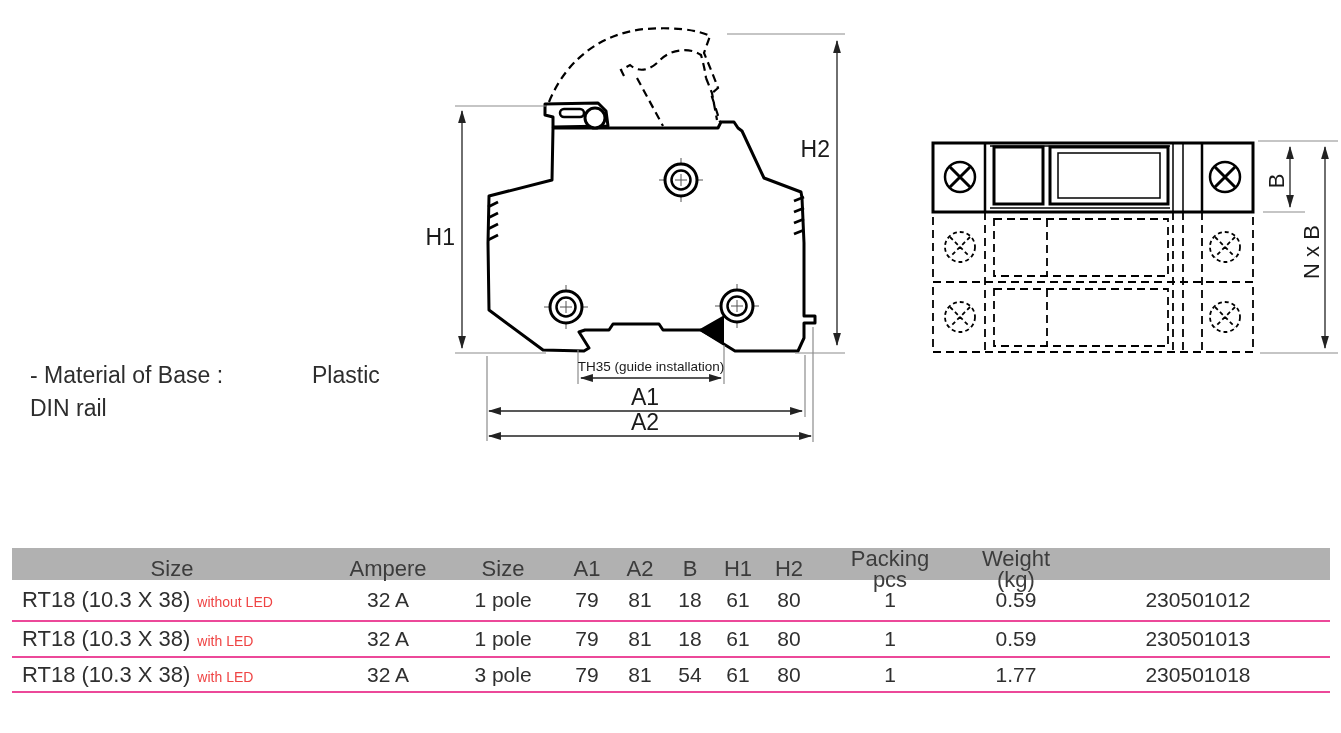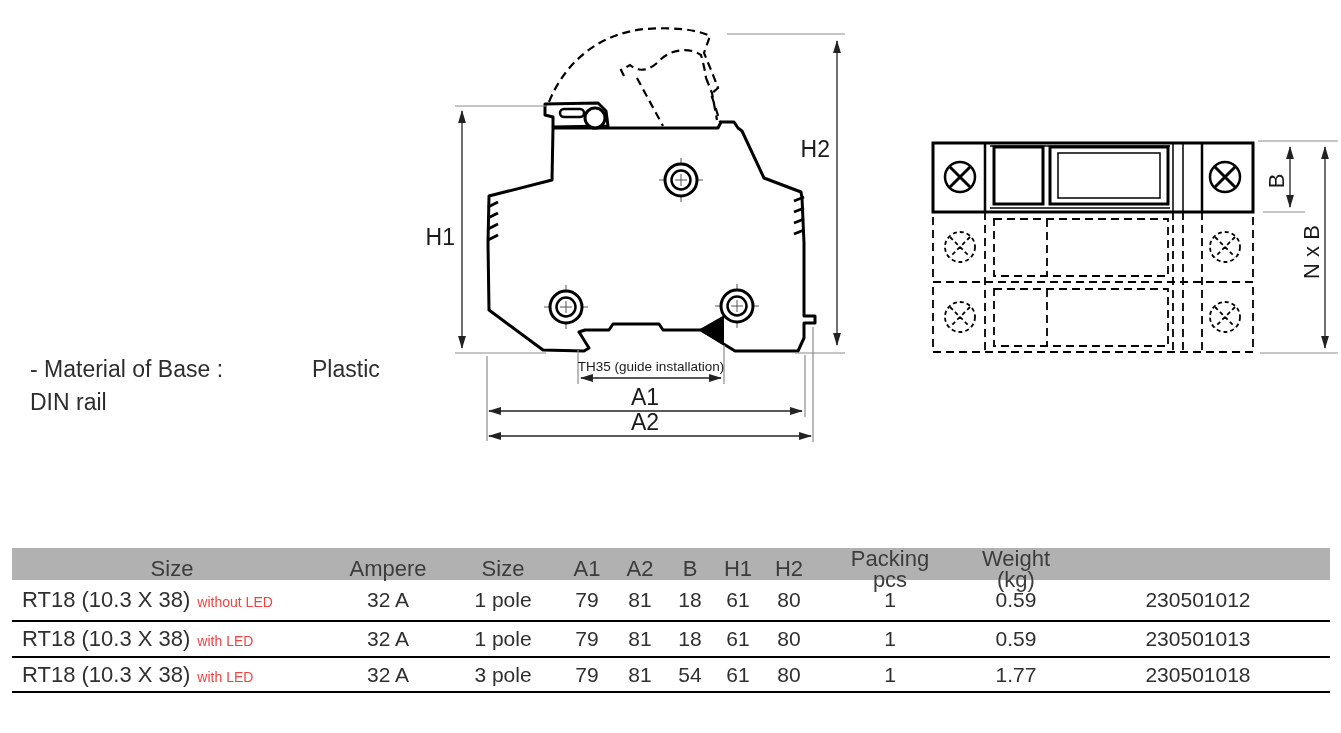--- a/index.html
+++ b/index.html
@@ -2,32 +2,32 @@
 <html><head>
 <meta charset="utf-8">
 <style>
   html,body{margin:0;padding:0;}
   body{
     width:1341px;height:733px;position:relative;background:#ffffff;
     font-family:"Liberation Sans", sans-serif;overflow:hidden;
   }
   
   .info{position:absolute;left:30px;top:356px;font-size:23px;color:#2d2d2d;}
-  .info-row{display:flex;height:33px;align-items:flex-start;}
+  .info-row{display:flex;height:33px;align-items:flex-end;}
   .info-label{width:282px;}
   
   .drawing{position:absolute;left:0;top:0;}
   svg text{font-family:"Liberation Sans", sans-serif;fill:#1a1a1a;}
   
   .spec-table{position:absolute;left:12px;top:548px;width:1318px;color:#2f2f2f;}
   .t-header{
     display:grid;height:32px;background:#b1b1b1;color:#3c3c3c;
     align-items:center;font-size:22px;
   }
-  .t-row{display:grid;align-items:center;font-size:21px;border-bottom:2px solid #000000;box-sizing:border-box;}
+  .t-row{display:grid;align-items:center;font-size:21px;border-bottom:2px solid #ec4899;box-sizing:border-box;}
   .t-header,.t-row{
     grid-template-columns:320px 112px 118px 50px 56px 44px 52px 50px 152px 100px 264px;
   }
   .c{text-align:center;}
   .two-line{line-height:21px;text-align:center;}
   .size-cell{display:flex;align-items:baseline;padding-left:10px;}
   .size-main{font-size:22px;}
   .size-note{font-size:14px;margin-left:7px;color:#ef4444;}
   .r1{height:42px;} .r2{height:36px;} .r3{height:35px;}
 </style>

